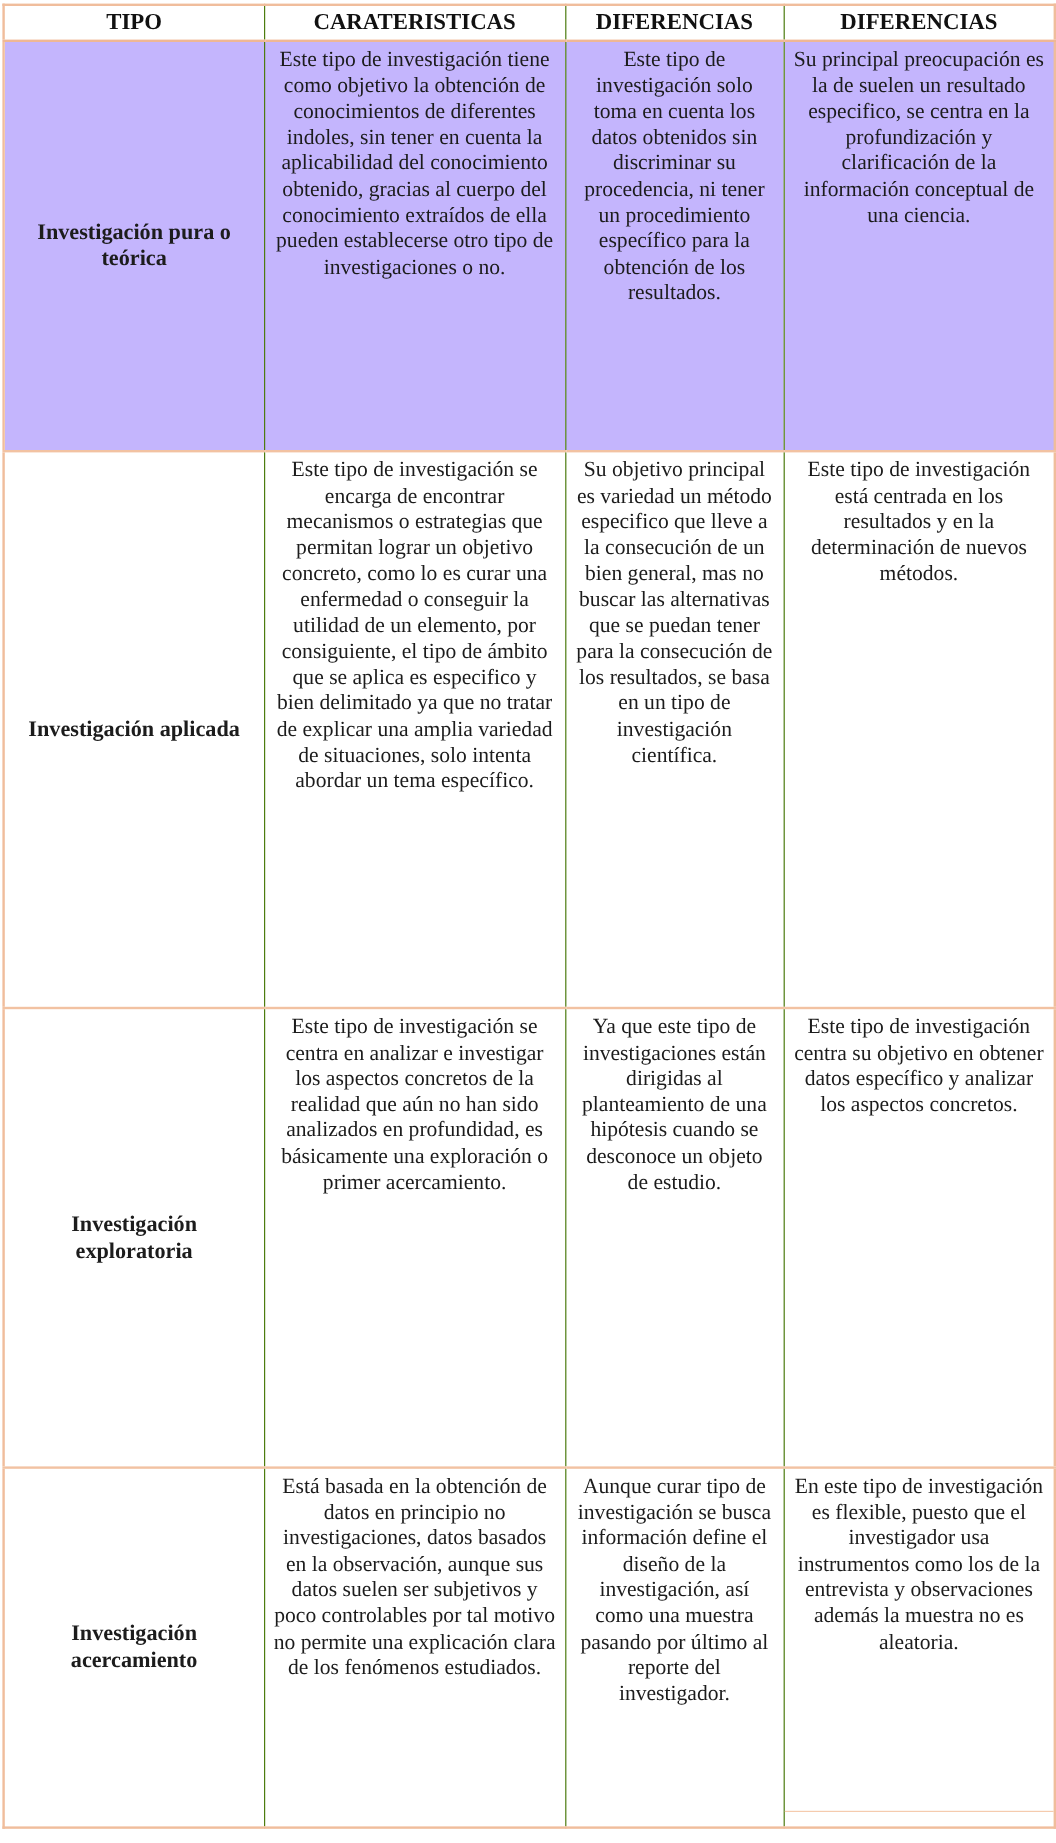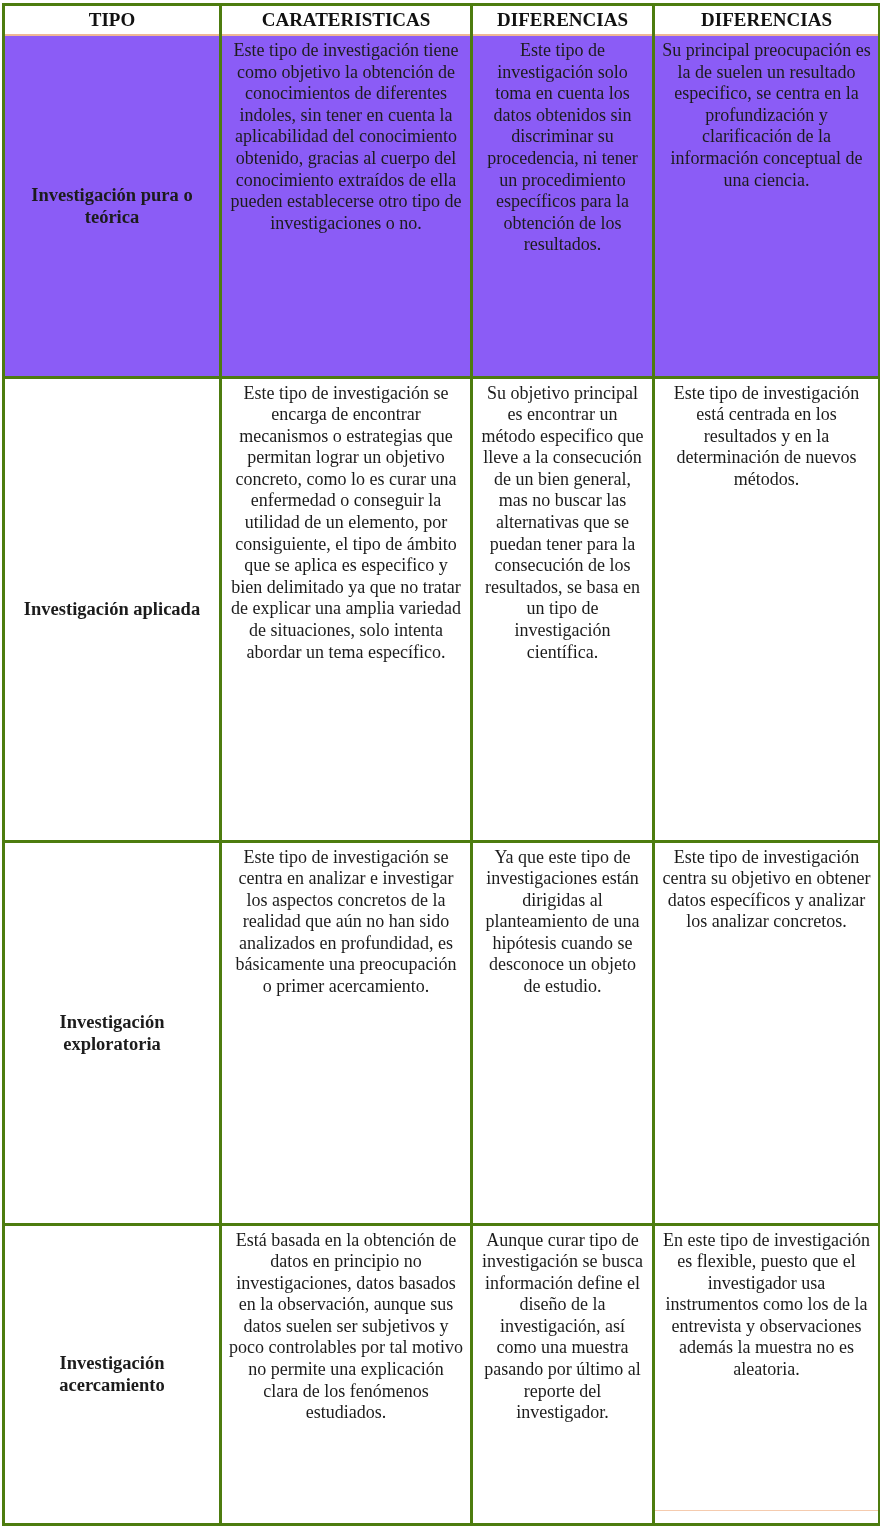--- a/index.html
+++ b/index.html
@@ -15,36 +15,36 @@
   .doc-table {
     position: absolute;
     left: 2px;
     top: 3px;
     width: 876px;
     border-collapse: collapse;
     table-layout: fixed;
     border: 2px solid #f0bd9c;
   }
   .doc-table th, .doc-table td {
-    border: 3px solid #4d7c0f;
+    border: 1px solid #4d7c0f;
     text-align: center;
     overflow: hidden;
   }
   .header-row th {
     height: 26px;
     background: #ffffff;
     font-size: 19px;
     font-weight: bold;
     color: #111111;
     vertical-align: middle;
     border-bottom: 2px solid #efb795;
     padding: 1px 2px;
   }
   .data-row td { border-top-width: 2px; border-top-color: #f2c2a2; }
-  .row-highlight td { background: #8b5cf6; }
+  .row-highlight td { background: #c4b5fd; }
   td.tipo-cell {
     font-weight: bold;
     font-size: 18.5px;
     line-height: 22px;
     vertical-align: middle;
     padding: 16px 18px;
   }
   td.content-cell {
     vertical-align: top;
     font-size: 18px;
@@ -80,34 +80,34 @@
       <th>TIPO</th>
       <th>CARATERISTICAS</th>
       <th>DIFERENCIAS</th>
       <th>DIFERENCIAS</th>
     </tr>
   </thead>
   <tbody>
     <tr class="data-row row-highlight r1">
       <td class="tipo-cell">Investigación pura o teórica</td>
       <td class="content-cell">Este tipo de investigación tiene como objetivo la obtención de conocimientos de diferentes indoles, sin tener en cuenta la aplicabilidad del conocimiento obtenido, gracias al cuerpo del conocimiento extraídos de ella pueden establecerse otro tipo de investigaciones o no.</td>
-      <td class="content-cell">Este tipo de investigación solo toma en cuenta los datos obtenidos sin discriminar su procedencia, ni tener un procedimiento específicos para la obtención de los resultados.</td>
+      <td class="content-cell">Este tipo de investigación solo toma en cuenta los datos obtenidos sin discriminar su procedencia, ni tener un procedimiento específico para la obtención de los resultados.</td>
       <td class="content-cell">Su principal preocupación es la de suelen un resultado especifico, se centra en la profundización y clarificación de la información conceptual de una ciencia.</td>
     </tr>
     <tr class="data-row r2">
       <td class="tipo-cell">Investigación aplicada</td>
       <td class="content-cell">Este tipo de investigación se encarga de encontrar mecanismos o estrategias que permitan lograr un objetivo concreto, como lo es curar una enfermedad o conseguir la utilidad de un elemento, por consiguiente, el tipo de ámbito que se aplica es especifico y bien delimitado ya que no tratar de explicar una amplia variedad de situaciones, solo intenta abordar un tema específico.</td>
-      <td class="content-cell">Su objetivo principal es encontrar un método especifico que lleve a la consecución de un bien general, mas no buscar las alternativas que se puedan tener para la consecución de los resultados, se basa en un tipo de investigación científica.</td>
+      <td class="content-cell">Su objetivo principal es variedad un método especifico que lleve a la consecución de un bien general, mas no buscar las alternativas que se puedan tener para la consecución de los resultados, se basa en un tipo de investigación científica.</td>
       <td class="content-cell">Este tipo de investigación está centrada en los resultados y en la determinación de nuevos métodos.</td>
     </tr>
     <tr class="data-row r3">
       <td class="tipo-cell">Investigación exploratoria</td>
-      <td class="content-cell">Este tipo de investigación se centra en analizar e investigar los aspectos concretos de la realidad que aún no han sido analizados en profundidad, es básicamente una preocupación o primer acercamiento.</td>
+      <td class="content-cell">Este tipo de investigación se centra en analizar e investigar los aspectos concretos de la realidad que aún no han sido analizados en profundidad, es básicamente una exploración o primer acercamiento.</td>
       <td class="content-cell">Ya que este tipo de investigaciones están dirigidas al planteamiento de una hipótesis cuando se desconoce un objeto de estudio.</td>
-      <td class="content-cell">Este tipo de investigación centra su objetivo en obtener datos específicos y analizar los analizar concretos.</td>
+      <td class="content-cell">Este tipo de investigación centra su objetivo en obtener datos específico y analizar los aspectos concretos.</td>
     </tr>
     <tr class="data-row r4">
       <td class="tipo-cell">Investigación acercamiento</td>
       <td class="content-cell">Está basada en la obtención de datos en principio no investigaciones, datos basados en la observación, aunque sus datos suelen ser subjetivos y poco controlables por tal motivo no permite una explicación clara de los fenómenos estudiados.</td>
       <td class="content-cell">Aunque curar tipo de investigación se busca información define el diseño de la investigación, así como una muestra pasando por último al reporte del investigador.</td>
       <td class="content-cell has-inner-rule">
         <span>En este tipo de investigación es flexible, puesto que el investigador usa instrumentos como los de la entrevista y observaciones además la muestra no es aleatoria.</span>
         <div class="inner-rule"></div>
       </td>
     </tr>

